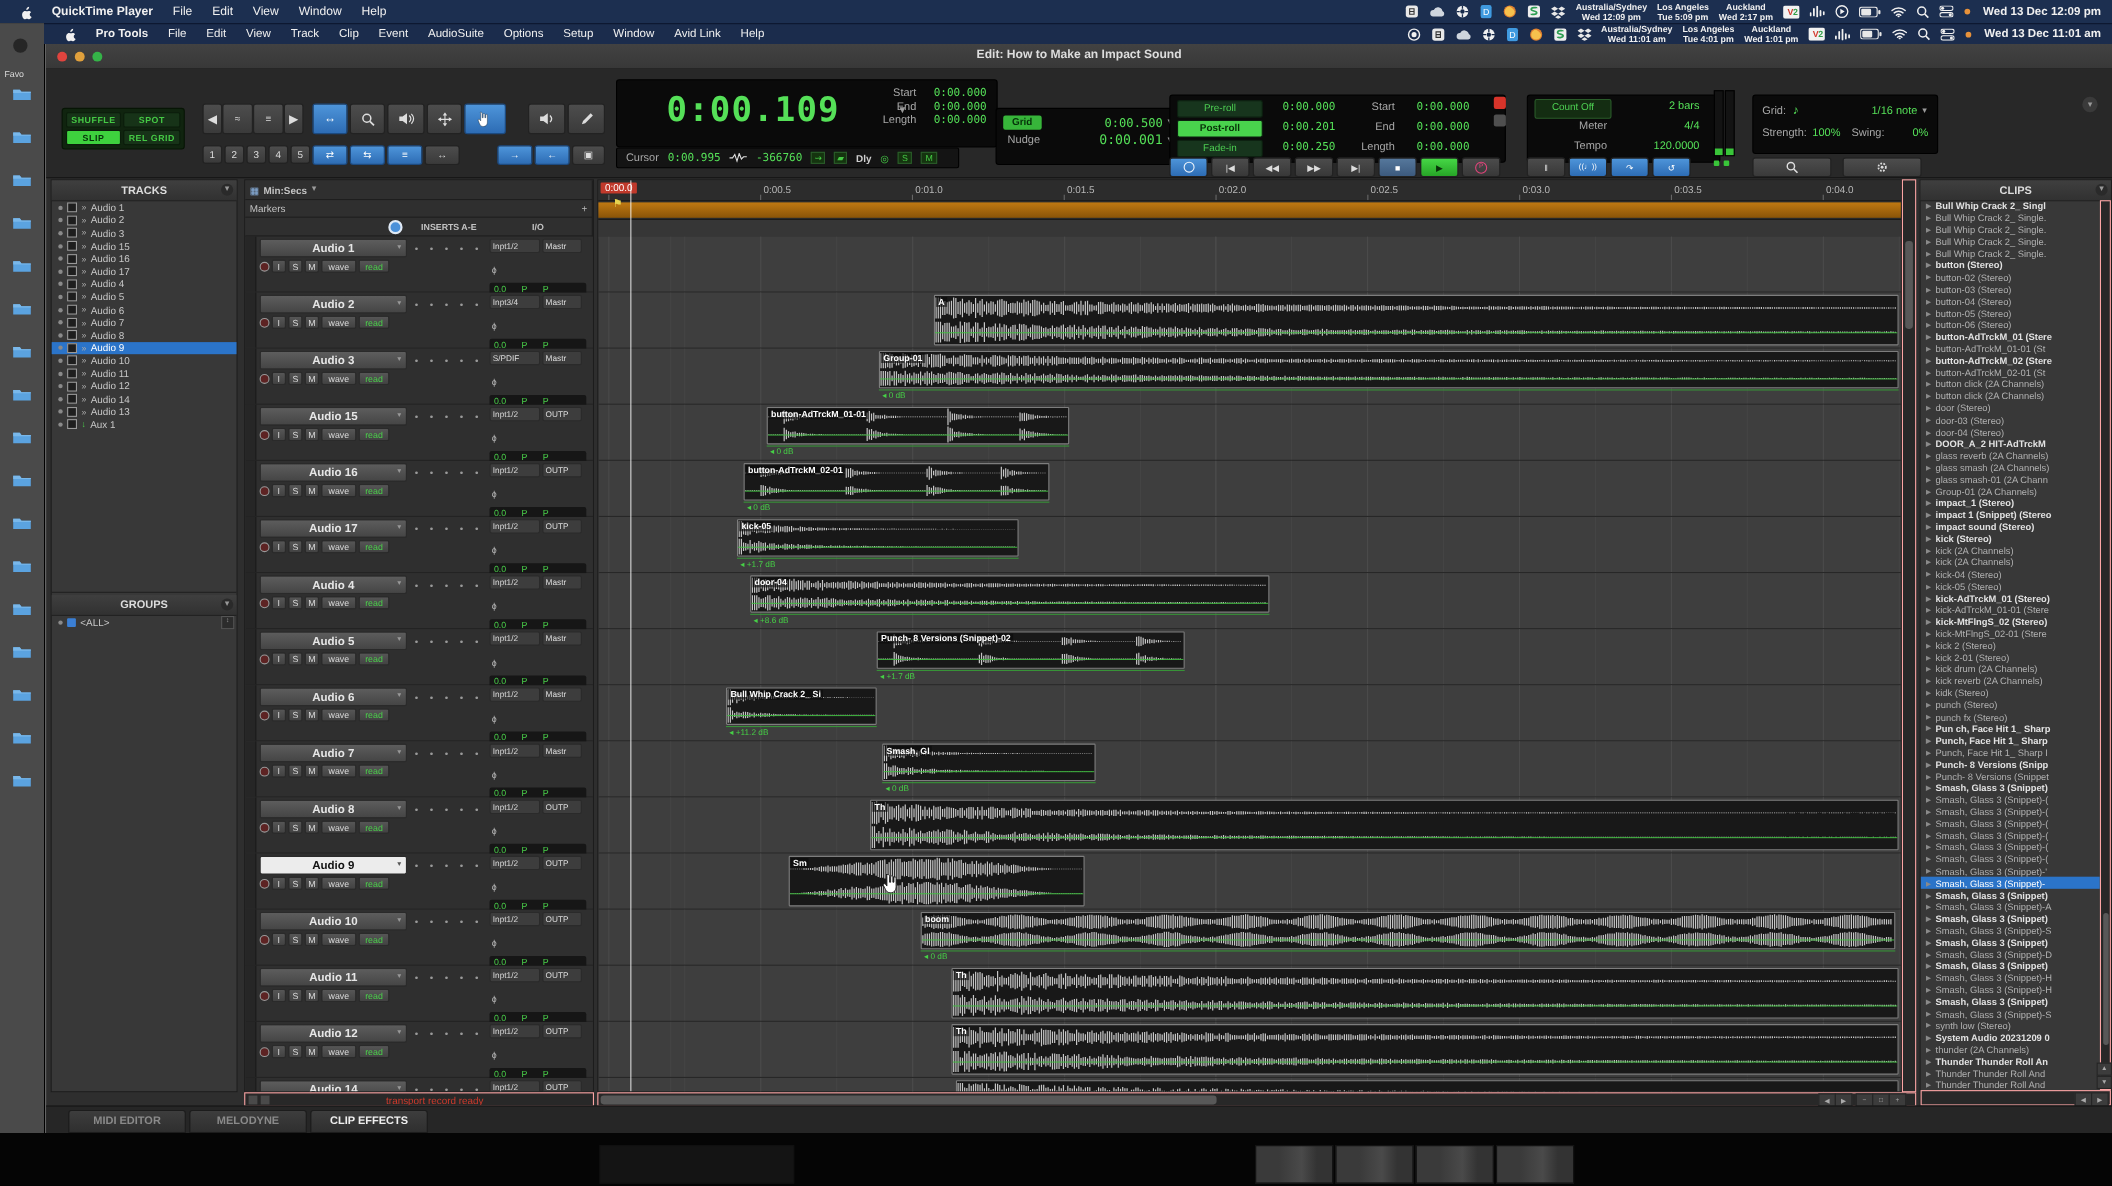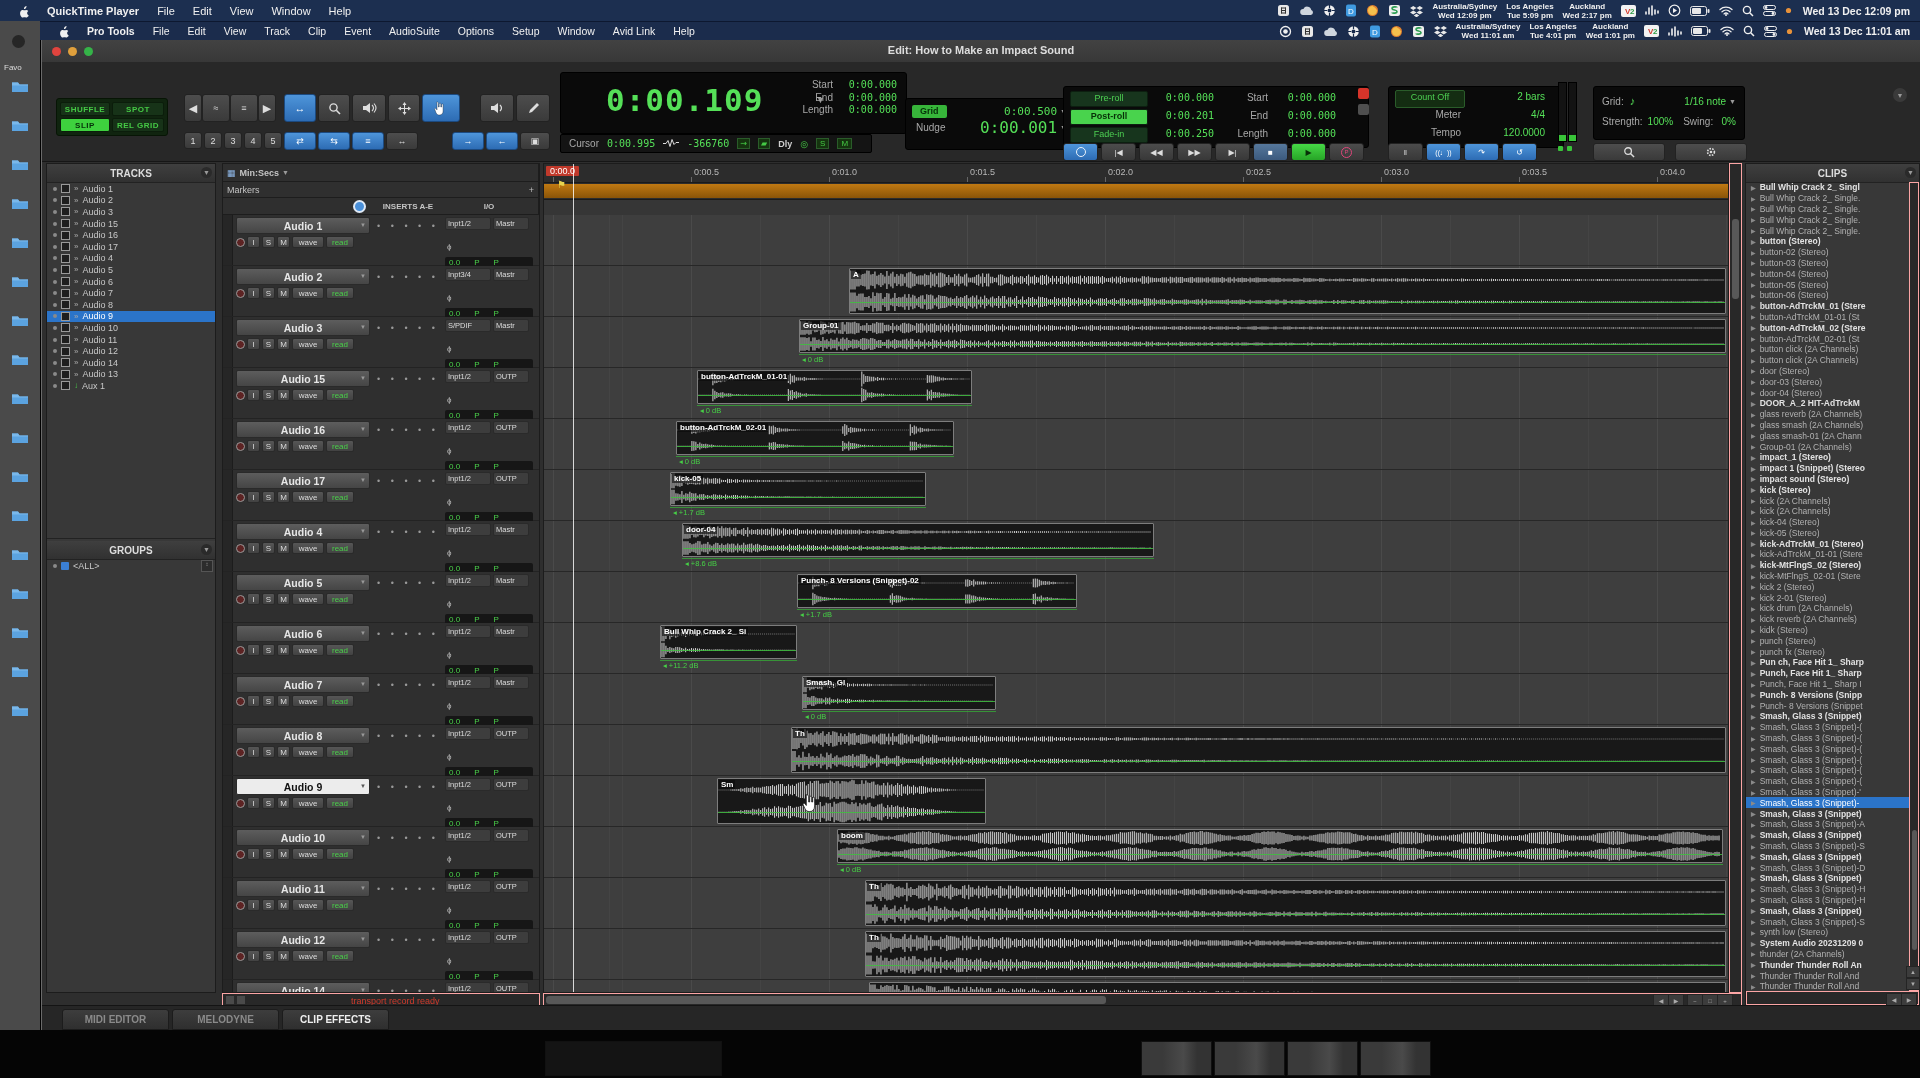--- a/index.html
+++ b/index.html
@@ -548,21 +548,21 @@
   </div>
 
   <div class="blackbox" style="left:863px;top:36px;width:155px;height:42px;padding:4px 6px">
     <div style="display:flex;align-items:center;height:16px">
       <span style="background:#37b53a;color:#06300a;font-size:9px;font-weight:bold;border-radius:2px;padding:0 8px;line-height:13px">Grid</span>
       <span class="grnval mono" style="margin-left:auto;font-size:11px">0:00.500</span>
       <span class="caret">▼</span>
     </div>
     <div style="display:flex;align-items:center;height:16px">
       <span class="lbl" style="font-size:10px;padding-left:4px">Nudge</span>
-      <span class="grnval mono" style="margin-left:auto;font-size:16px">0:00.001</span>
+      <span class="grnval mono" style="margin-left:auto;font-size:12px">0:00.001</span>
       <span class="caret">▼</span>
     </div>
   </div>
 
   <div class="blackbox rollgrid" style="left:1021px;top:24px;width:292px;height:54px">
     <span class="rollbtn">Pre-roll</span>
     <span class="grnval mono rgt">0:00.000</span>
     <span class="lbl rgt">Start</span>
     <span class="grnval mono rgt">0:00.000</span>
     <span class="rollbtn on">Post-roll</span>
@@ -611,21 +611,21 @@
       <span class="meterfill" style="height:6px"></span>
     </div>
   <div class="meterbar" style="left:1526px;top:20px;height:58px">
       <span class="meterfill" style="height:6px"></span>
     </div>
   <div class="abs" style="left:1516px;top:84px;display:flex;gap:4px">
     <span style="width:5px;height:5px;background:#39c539;border-radius:1px"></span>
     <span style="width:5px;height:5px;background:#39c539;border-radius:1px"></span>
   </div>
 
-  <div class="blackbox" style="left:1551px;top:24px;width:152px;height:54px;padding:4px 8px;box-sizing:border-box">
+  <div class="blackbox" style="left:1551px;top:24px;width:169px;height:54px;padding:4px 8px;box-sizing:border-box">
     <div style="display:flex;align-items:center;height:20px">
       <span class="lbl" style="font-size:10px">Grid:</span>
       <span class="grnval" style="font-size:11px;margin-left:6px">♪</span>
       <span class="grnval" style="font-size:10px;margin-left:auto">1/16 note</span>
       <span class="caret">▼</span>
     </div>
     <div style="display:flex;align-items:center;height:20px;font-size:10px">
       <span class="lbl">Strength:</span>
       <span class="grnval" style="margin-left:5px">100%</span>
       <span class="lbl" style="margin-left:10px">Swing:</span>

